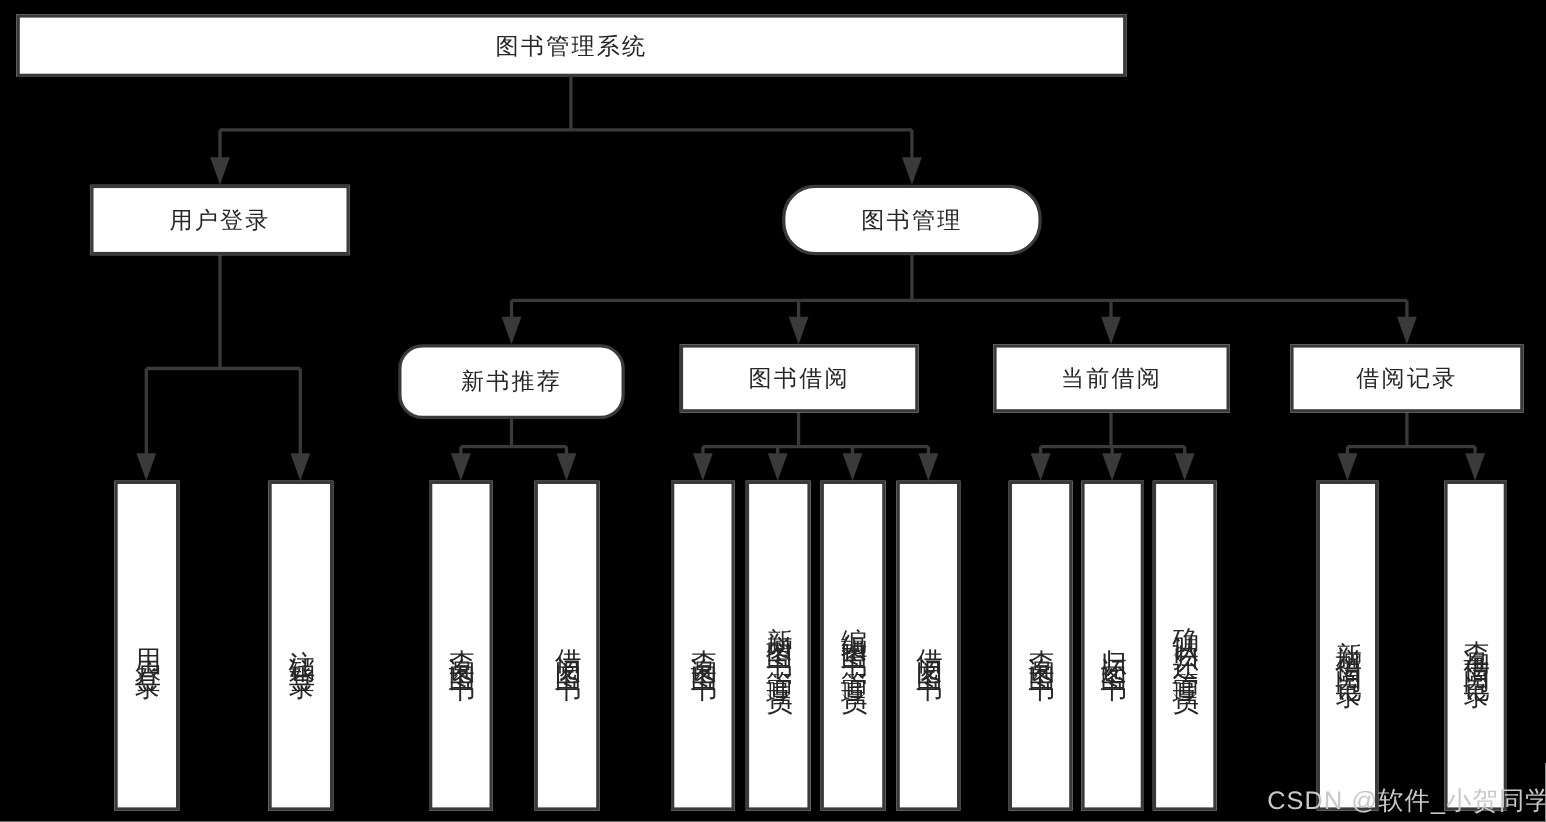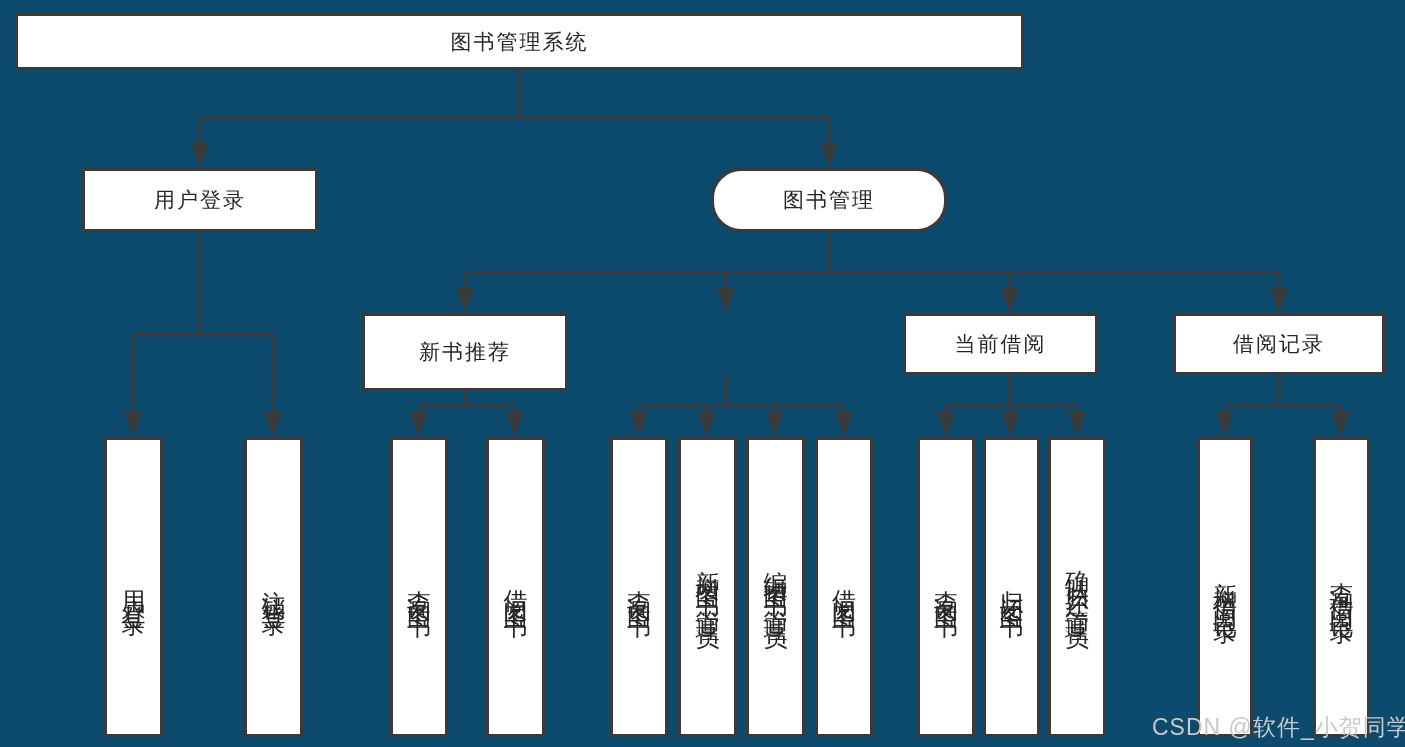--- a/index.html
+++ b/index.html
@@ -5,21 +5,21 @@
   html, body {
     margin: 0;
     padding: 0;
     background: #ffffff;
     font-family: "Liberation Sans", "DejaVu Sans", sans-serif;
   }
   #stage {
     position: relative;
     width: 1405px;
     height: 747px;
-    background: #0c4a6e;
+    background: #000000;
     overflow: hidden;
   }
   #connectors {
     position: absolute;
     left: 0; top: 0;
     width: 1405px;
     height: 747px;
     z-index: 1;
   }
   .hbox {
@@ -116,24 +116,27 @@
     <span>图书管理系统</span>
   </div>
 
   <div class="hbox" style="left:82px; top:168px; width:236px; height:64px;">
     <span>用户登录</span>
   </div>
   <div class="hbox" style="left:711px; top:168px; width:236px; height:64px;border-radius:30px;">
     <span>图书管理</span>
   </div>
 
-  <div class="hbox" style="left:362px; top:313px; width:206px; height:78px;">
+  <div class="hbox" style="left:362px; top:313px; width:206px; height:68px;border-radius:22px;">
     <span>新书推荐</span>
   </div>
-  <div class="hbox" style="left:903px; top:313px; width:195px; height:62px;">
+  <div class="hbox" style="left:618px; top:313px; width:217px; height:62px;">
+    <span>图书借阅</span>
+  </div>
+  <div class="hbox" style="left:903px; top:313px; width:215px; height:62px;">
     <span>当前借阅</span>
   </div>
   <div class="hbox" style="left:1173px; top:313px; width:212px; height:62px;">
     <span>借阅记录</span>
   </div>
 
   <div class="leaf" style="left:104px; width:59px;">
     <span class="vtext">用户登录</span>
   </div>
   <div class="leaf" style="left:244px; width:59px;">

